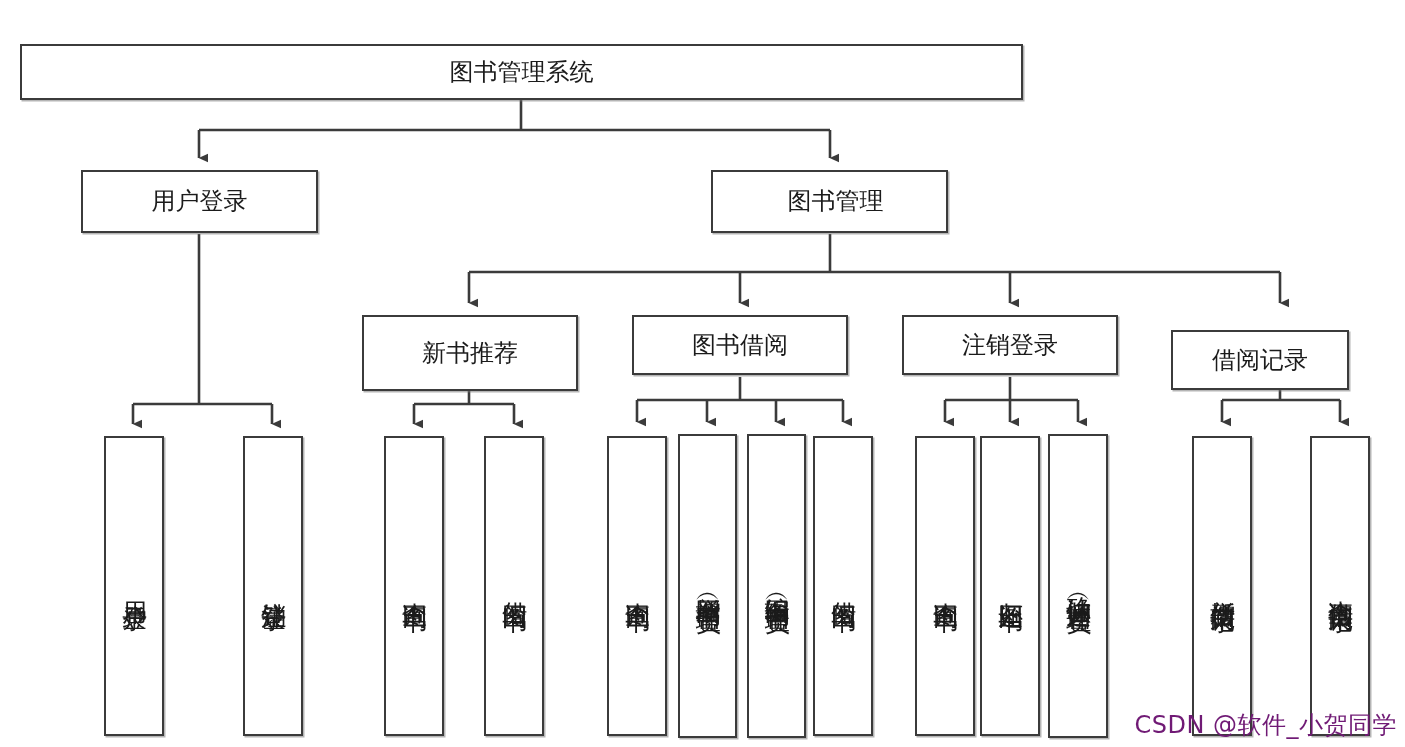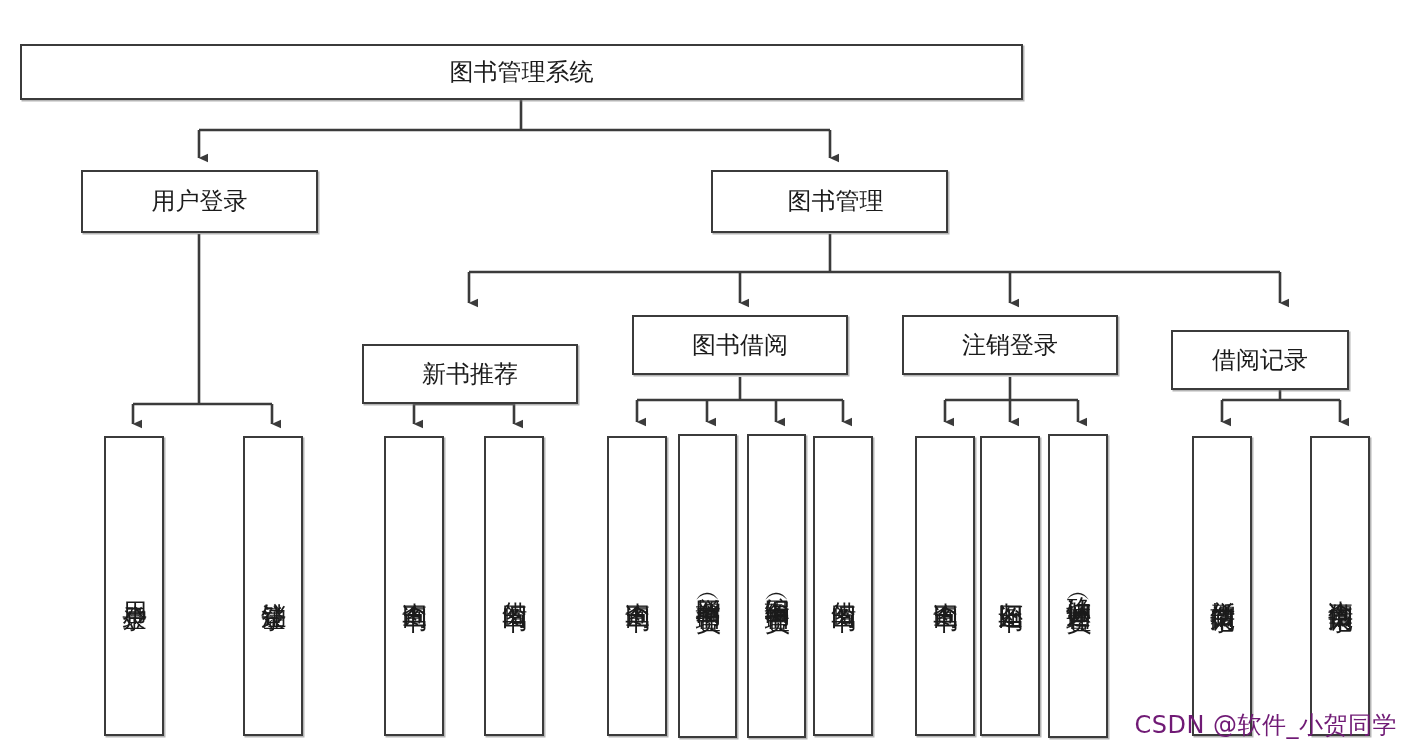--- a/index.html
+++ b/index.html
@@ -129,21 +129,21 @@
   </div>
 
   <div class="node horizontal" style="left:81px; top:170px; width:237px; height:63px;">
     <span class="label">用户登录</span>
   </div>
 
   <div class="node horizontal" style="left:711px; top:170px; width:237px; height:63px;padding-left:12px;">
     <span class="label">图书管理</span>
   </div>
 
-  <div class="node horizontal" style="left:362px; top:315px; width:216px; height:60px;margin-top:29px;">
+  <div class="node horizontal" style="left:362px; top:315px; width:216px; height:76px;">
     <span class="label">新书推荐</span>
   </div>
 
   <div class="node horizontal" style="left:632px; top:315px; width:216px; height:60px;justify-content:center;">
     <span class="label">图书借阅</span>
   </div>
 
   <div class="node horizontal" style="left:902px; top:315px; width:216px; height:60px;">
     <span class="label">注销登录</span>
   </div>

